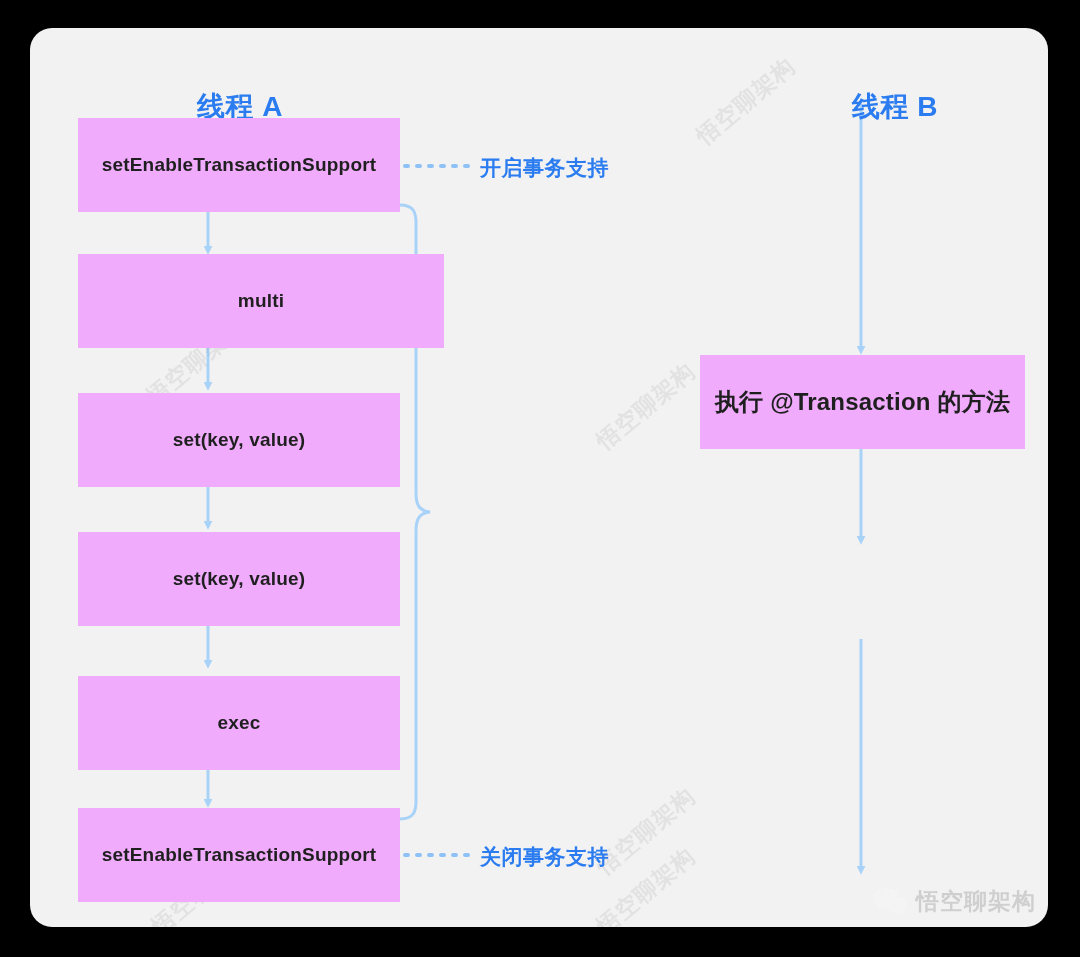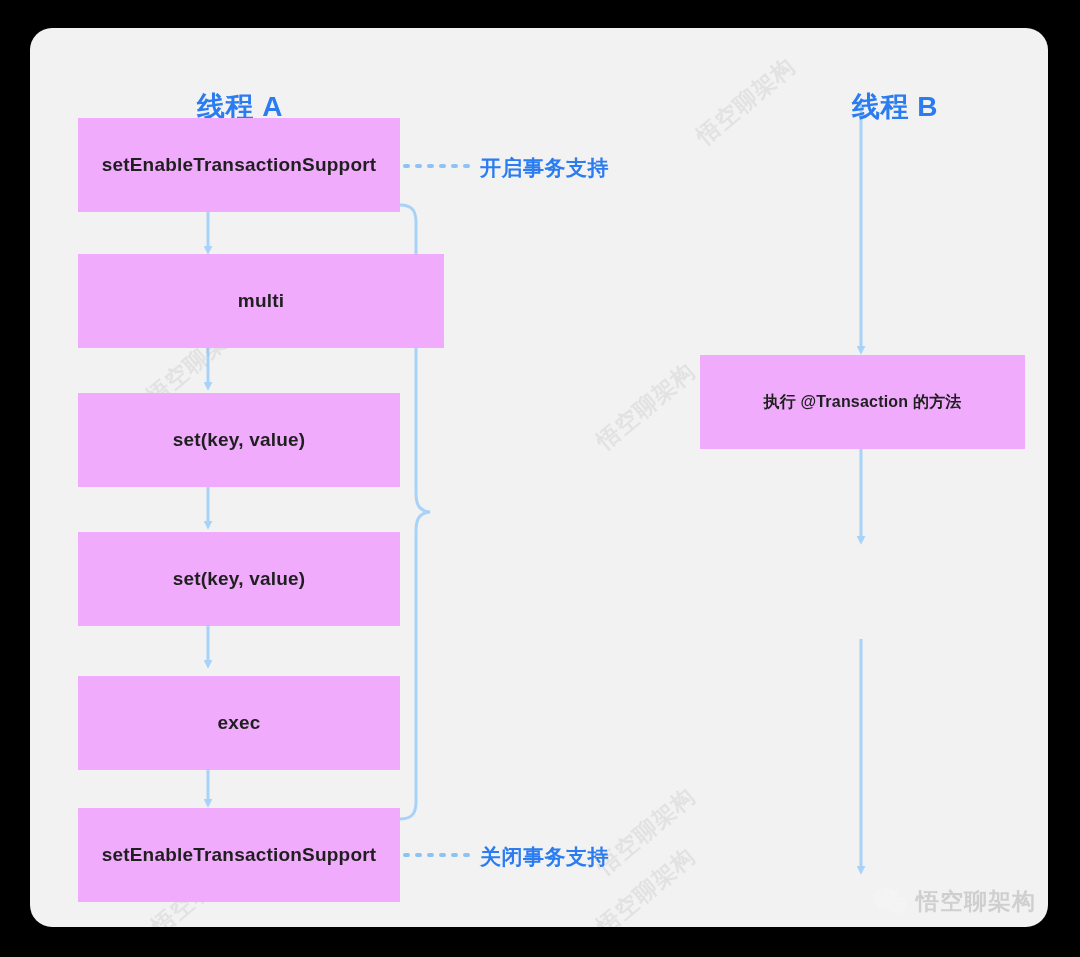--- a/index.html
+++ b/index.html
@@ -66,21 +66,21 @@
     align-items: center;
     justify-content: center;
     color: #1f1f1f;
     font-size: 19px;
     font-weight: 700;
     letter-spacing: 0.2px;
     white-space: nowrap;
     z-index: 4;
     text-align: center;
   }
-  .node.cjk { font-size: 16px; }
+  .node.cjk { font-size: 24px; }
   
   .svg-layer {
     position: absolute;
     inset: 0;
     z-index: 2;
     pointer-events: none;
   }
   
   .annot {
     position: absolute;

